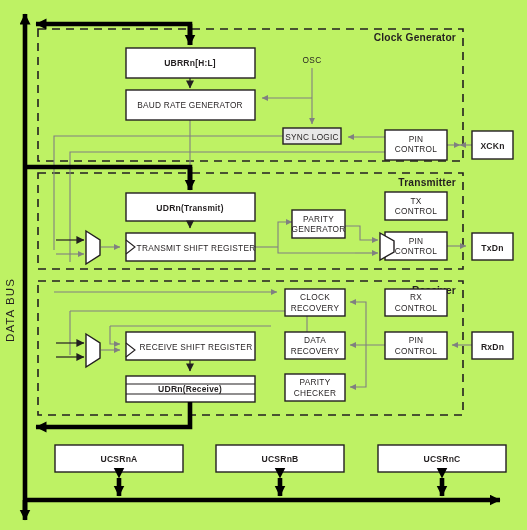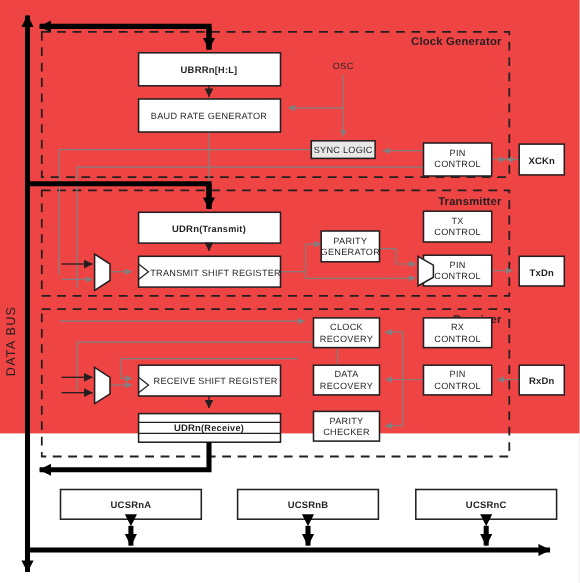--- a/index.html
+++ b/index.html
@@ -1,21 +1,21 @@
 <!DOCTYPE html>
 <html><head>
 <meta charset="utf-8">
 <style>
   html,body{margin:0;padding:0;background:#ffffff;}
   body{
     width:527px;height:530px;
     font-family:"Liberation Sans","DejaVu Sans",sans-serif;
     overflow:hidden;
   }
-  #diagram-root{position:relative;width:527px;height:394px;background:#ef4444;}
+  #diagram-root{position:relative;width:527px;height:530px;background:#bef264;}
   svg#usart-svg{display:block;width:527px;height:530px;}
 
   .blk-fill{fill:#ffffff;stroke:#231f20;stroke-width:1.4;}
   .blk-fill-shaded{fill:#e8e8e8;stroke:#231f20;stroke-width:1.4;}
   .sect-dash{fill:none;stroke:#231f20;stroke-width:1.6;stroke-dasharray:8 6;}
   .thin{fill:none;stroke:#808080;stroke-width:1.1;}
   .thin-dark{fill:none;stroke:#231f20;stroke-width:1.2;}
   .bus{fill:none;stroke:#000000;stroke-width:4.6;}
   .mux{fill:#ffffff;stroke:#231f20;stroke-width:1.4;}
   .divline{stroke:#231f20;stroke-width:1.1;}

